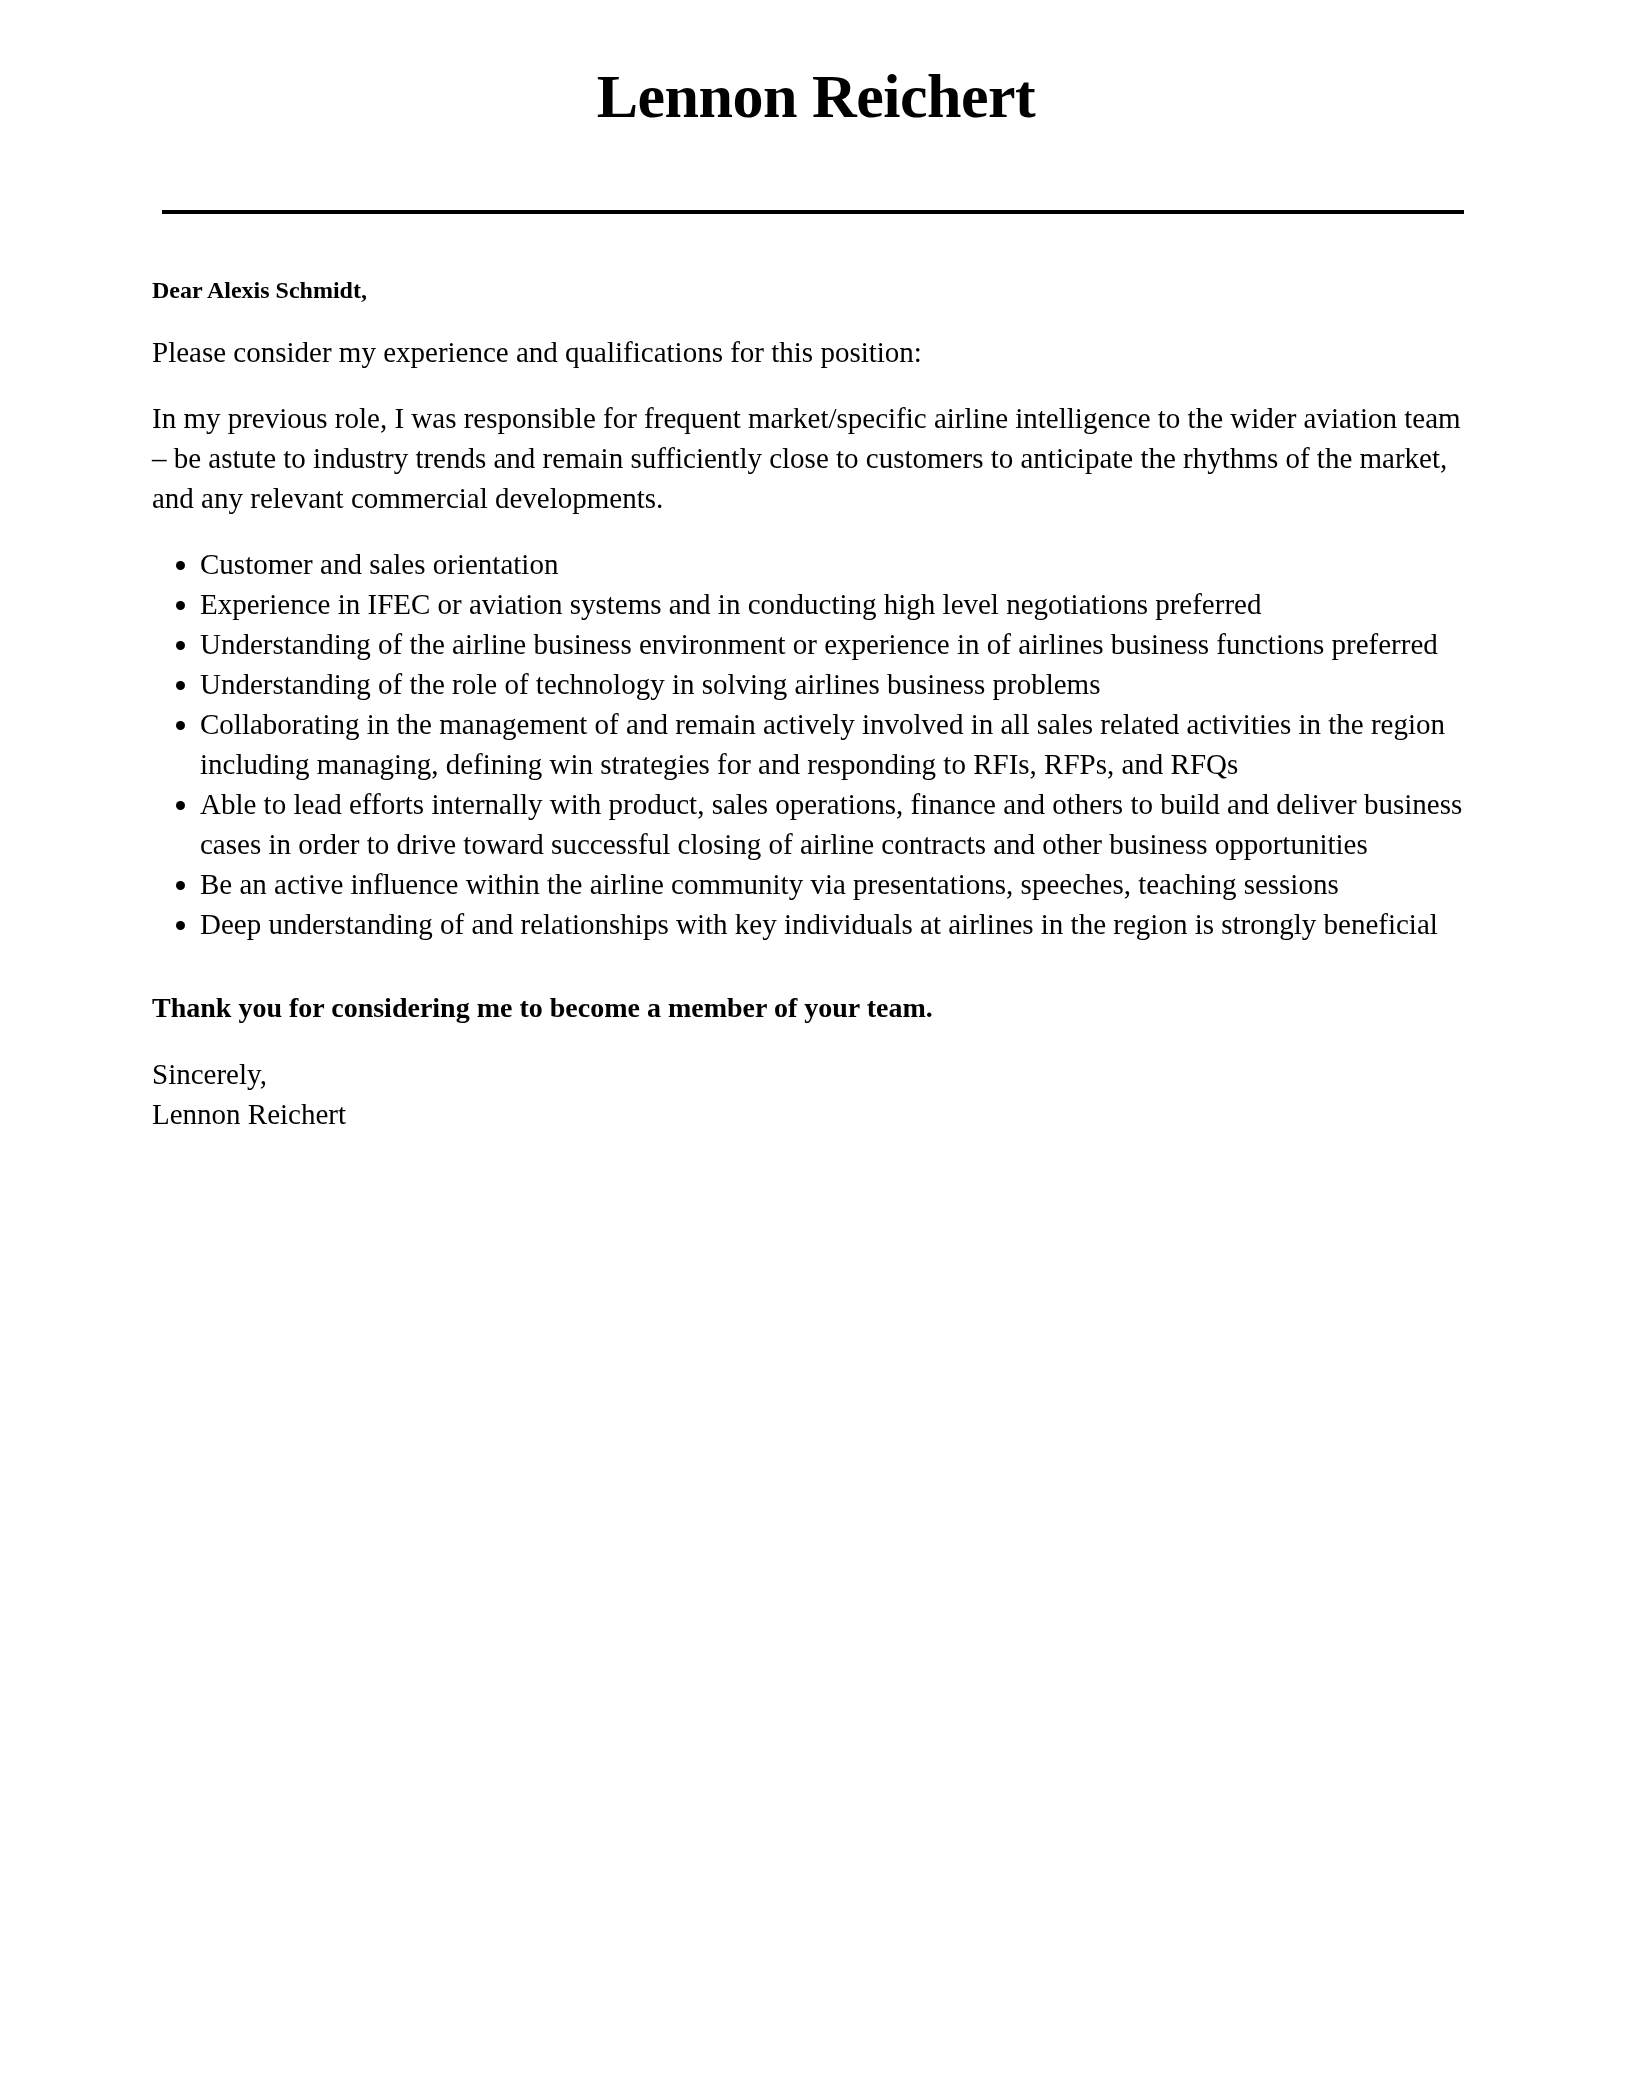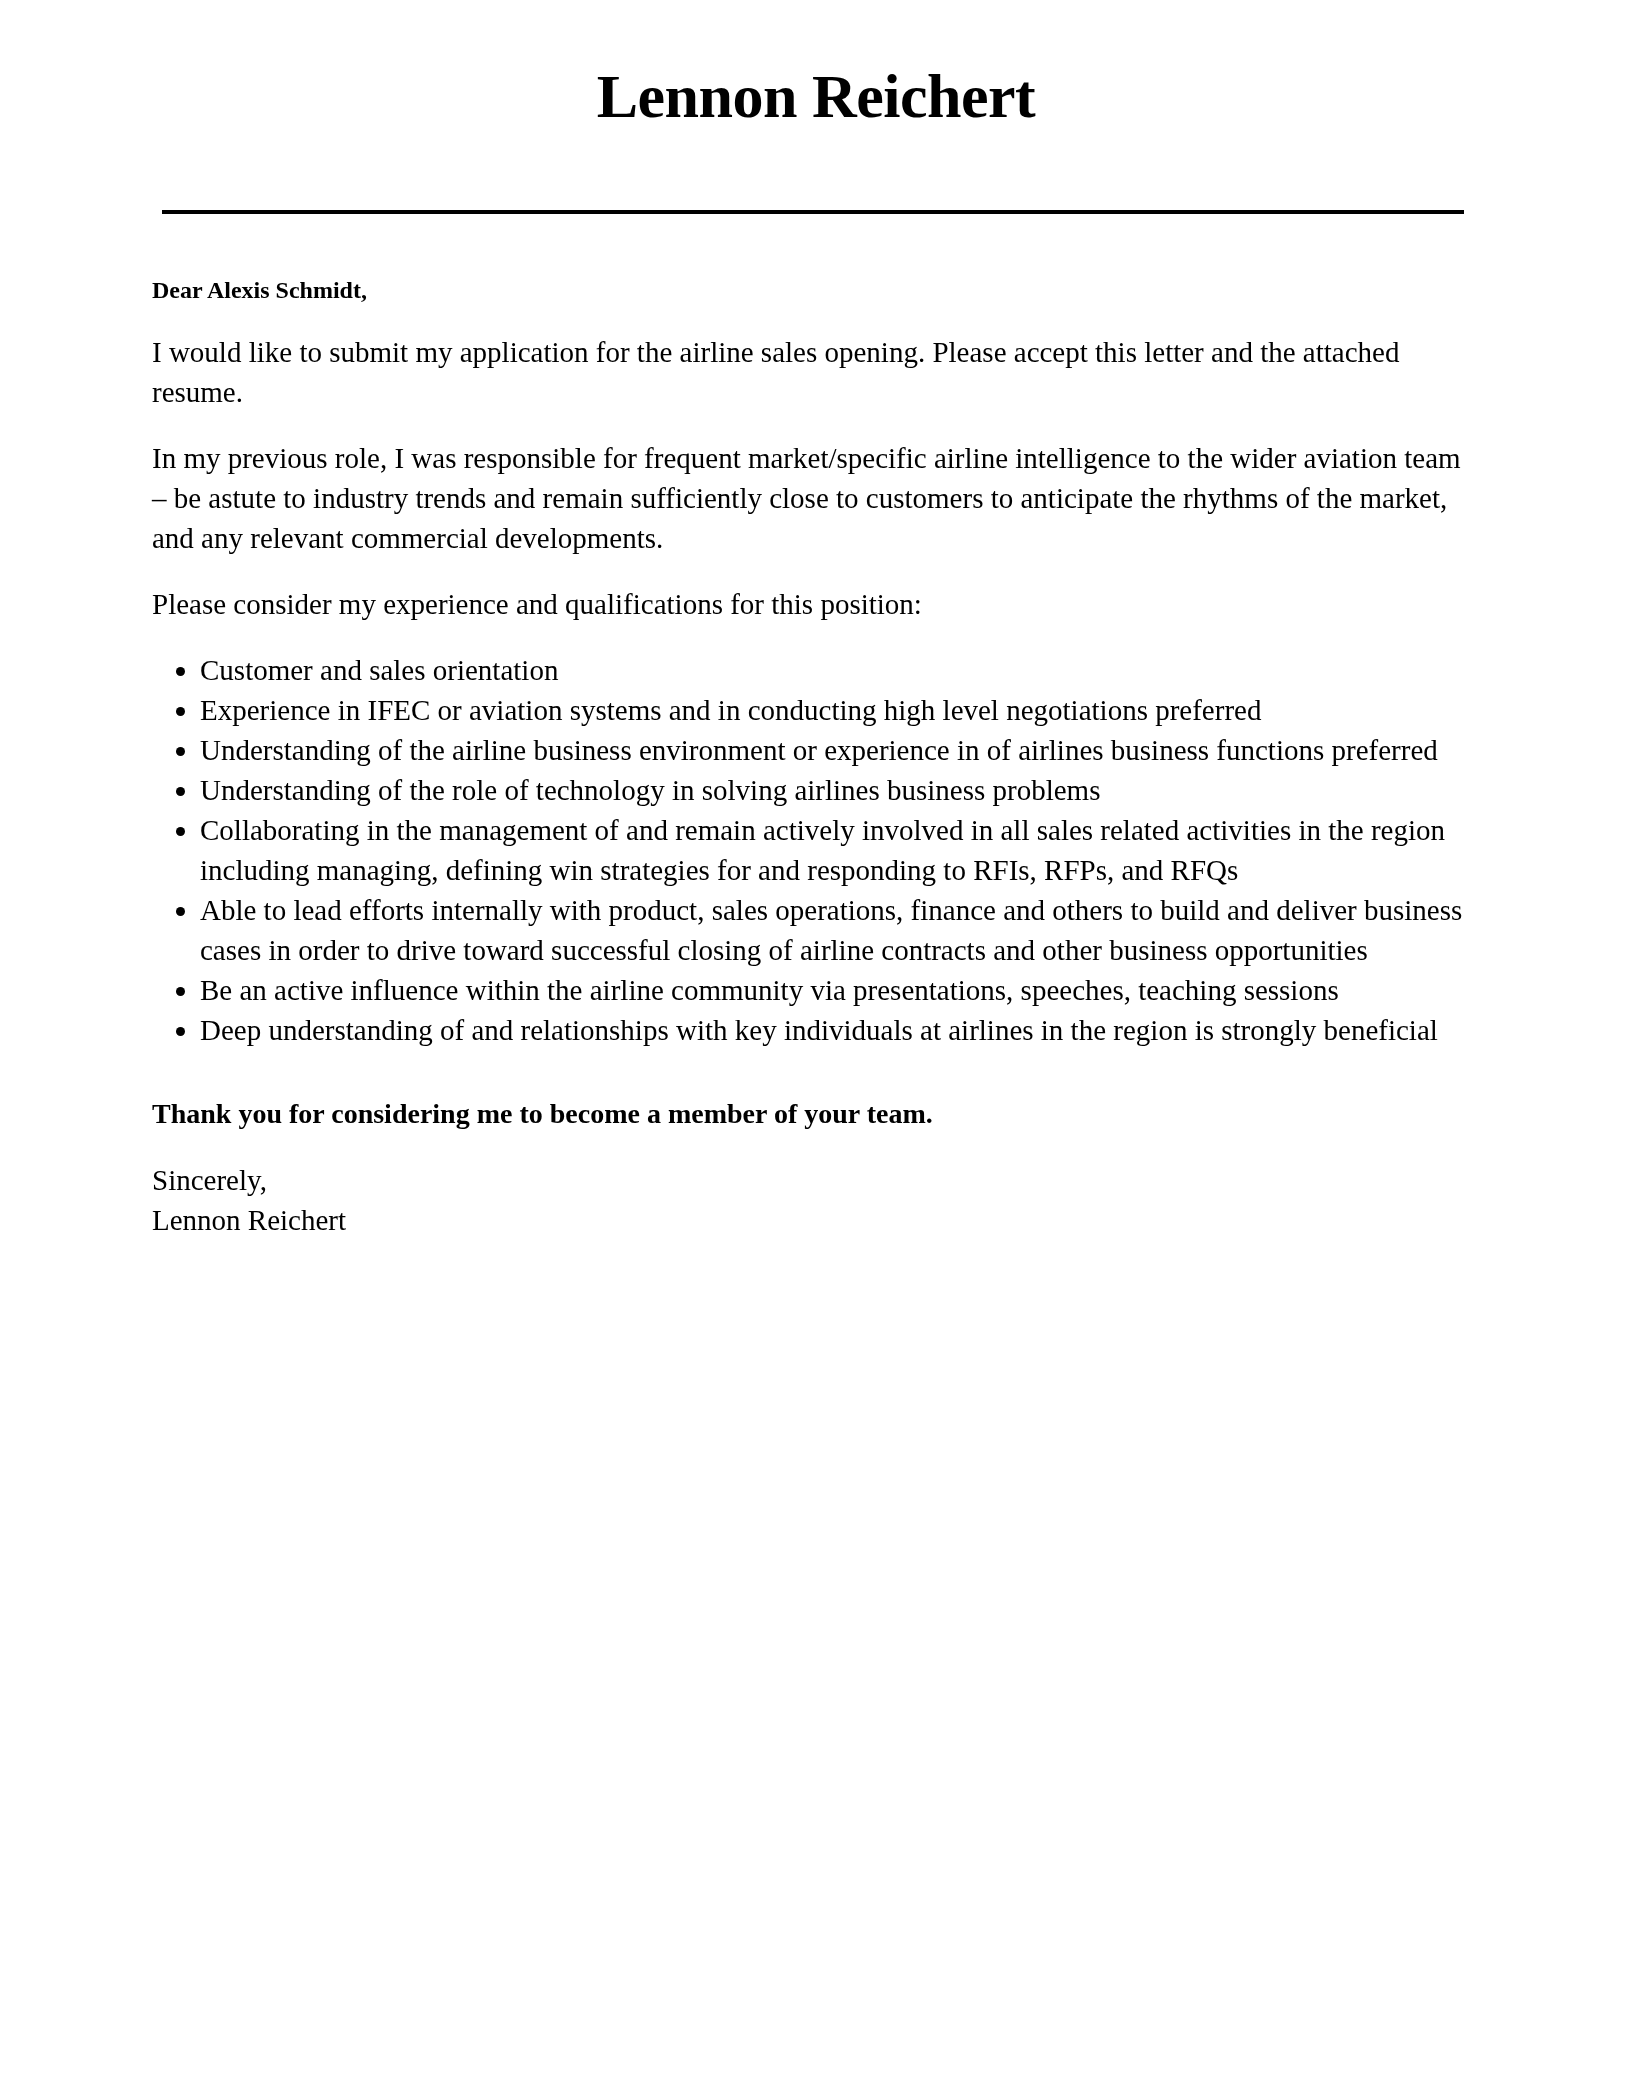--- a/index.html
+++ b/index.html
@@ -32,23 +32,22 @@
 </style>
 </head>
 <body>
 
 <div class="page">
   <div class="header-name">Lennon Reichert</div>
   <div class="header-rule"></div>
 
   <div class="body">
     <p class="salutation">Dear Alexis Schmidt,</p>
-    <p>I would like to submit my application for the airline sales opening. Please accept this letter and the attached resume.</p>
+    <p>Please consider my experience and qualifications for this position:</p>
     <p>In my previous role, I was responsible for frequent market/specific airline intelligence to the wider aviation team – be astute to industry trends and remain sufficiently close to customers to anticipate the rhythms of the market, and any relevant commercial developments.</p>
-    <p>Please consider my experience and qualifications for this position:</p>
     <ul class="quals">
       <li>Customer and sales orientation</li>
       <li>Experience in IFEC or aviation systems and in conducting high level negotiations preferred</li>
       <li>Understanding of the airline business environment or experience in of airlines business functions preferred</li>
       <li>Understanding of the role of technology in solving airlines business problems</li>
       <li>Collaborating in the management of and remain actively involved in all sales related activities in the region including managing, defining win strategies for and responding to RFIs, RFPs, and RFQs</li>
       <li>Able to lead efforts internally with product, sales operations, finance and others to build and deliver business cases in order to drive toward successful closing of airline contracts and other business opportunities</li>
       <li>Be an active influence within the airline community via presentations, speeches, teaching sessions</li>
       <li>Deep understanding of and relationships with key individuals at airlines in the region is strongly beneficial</li>
     </ul>

